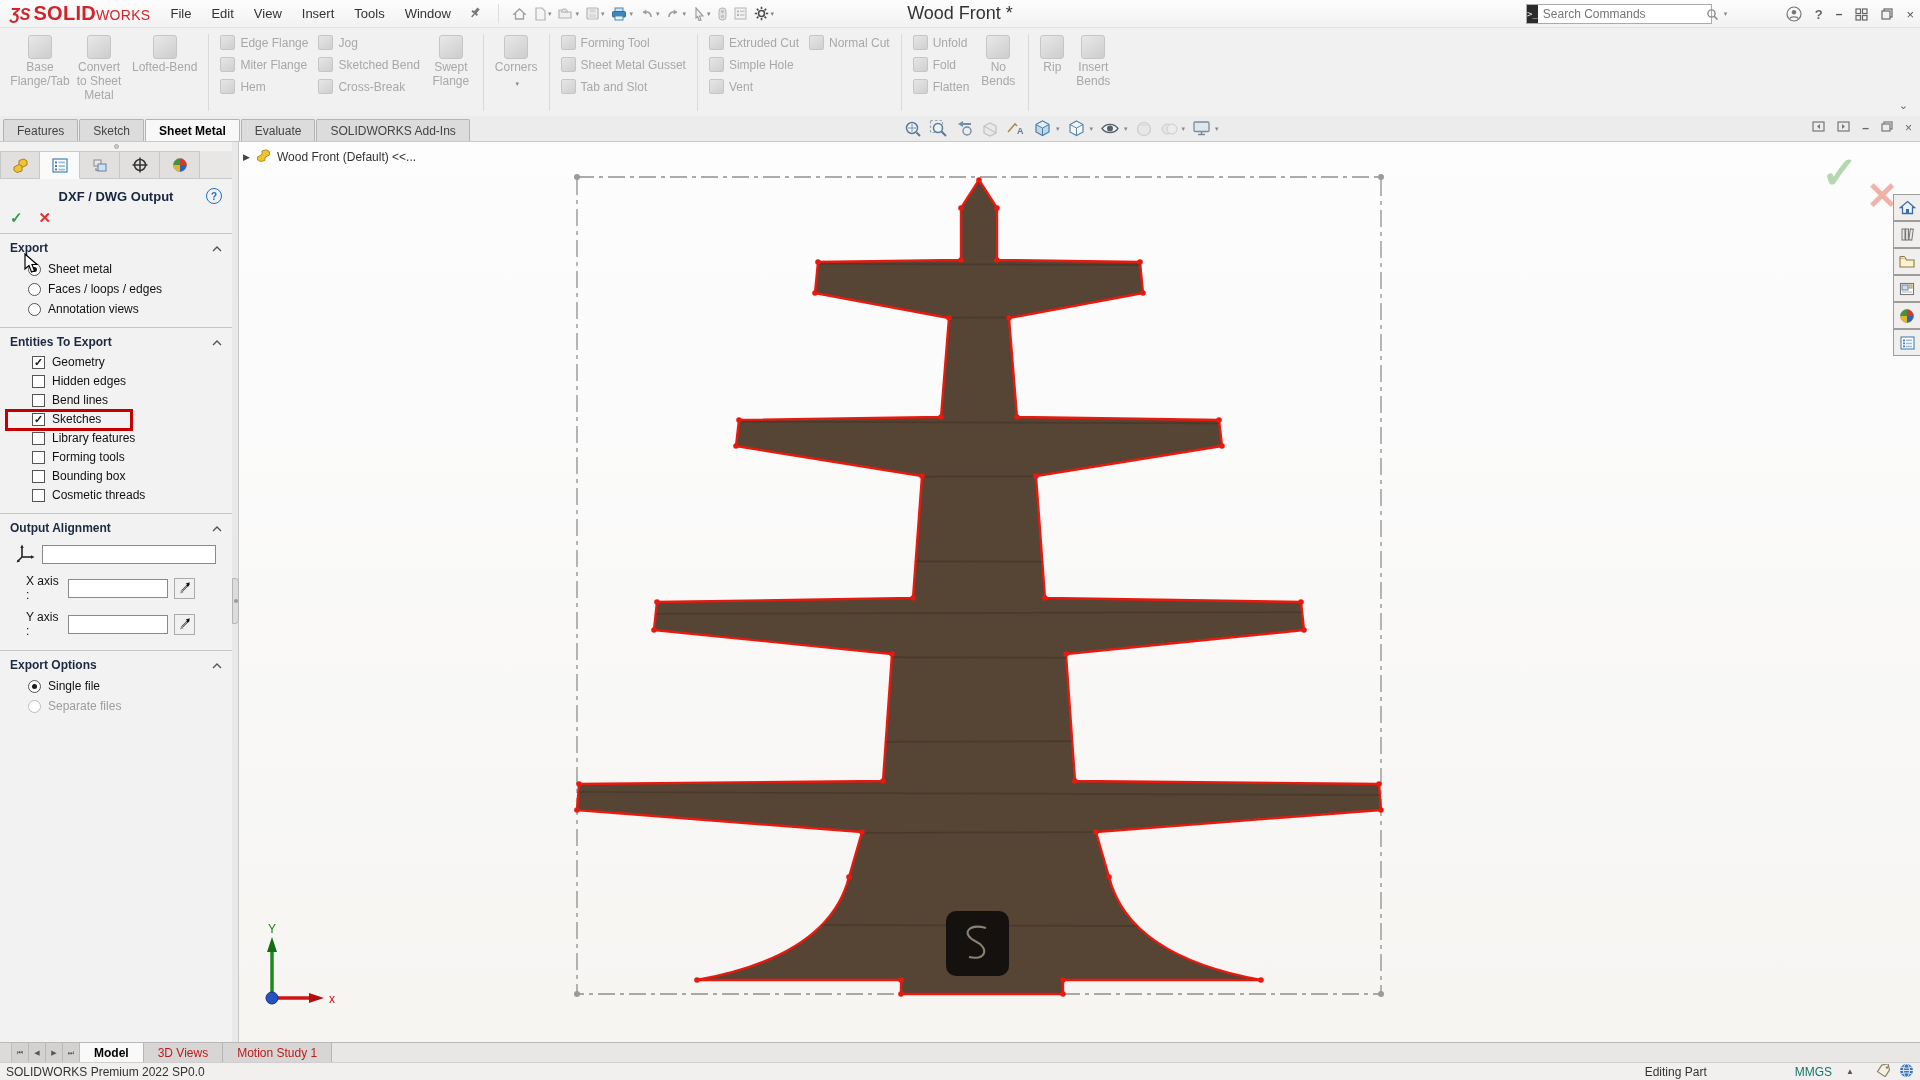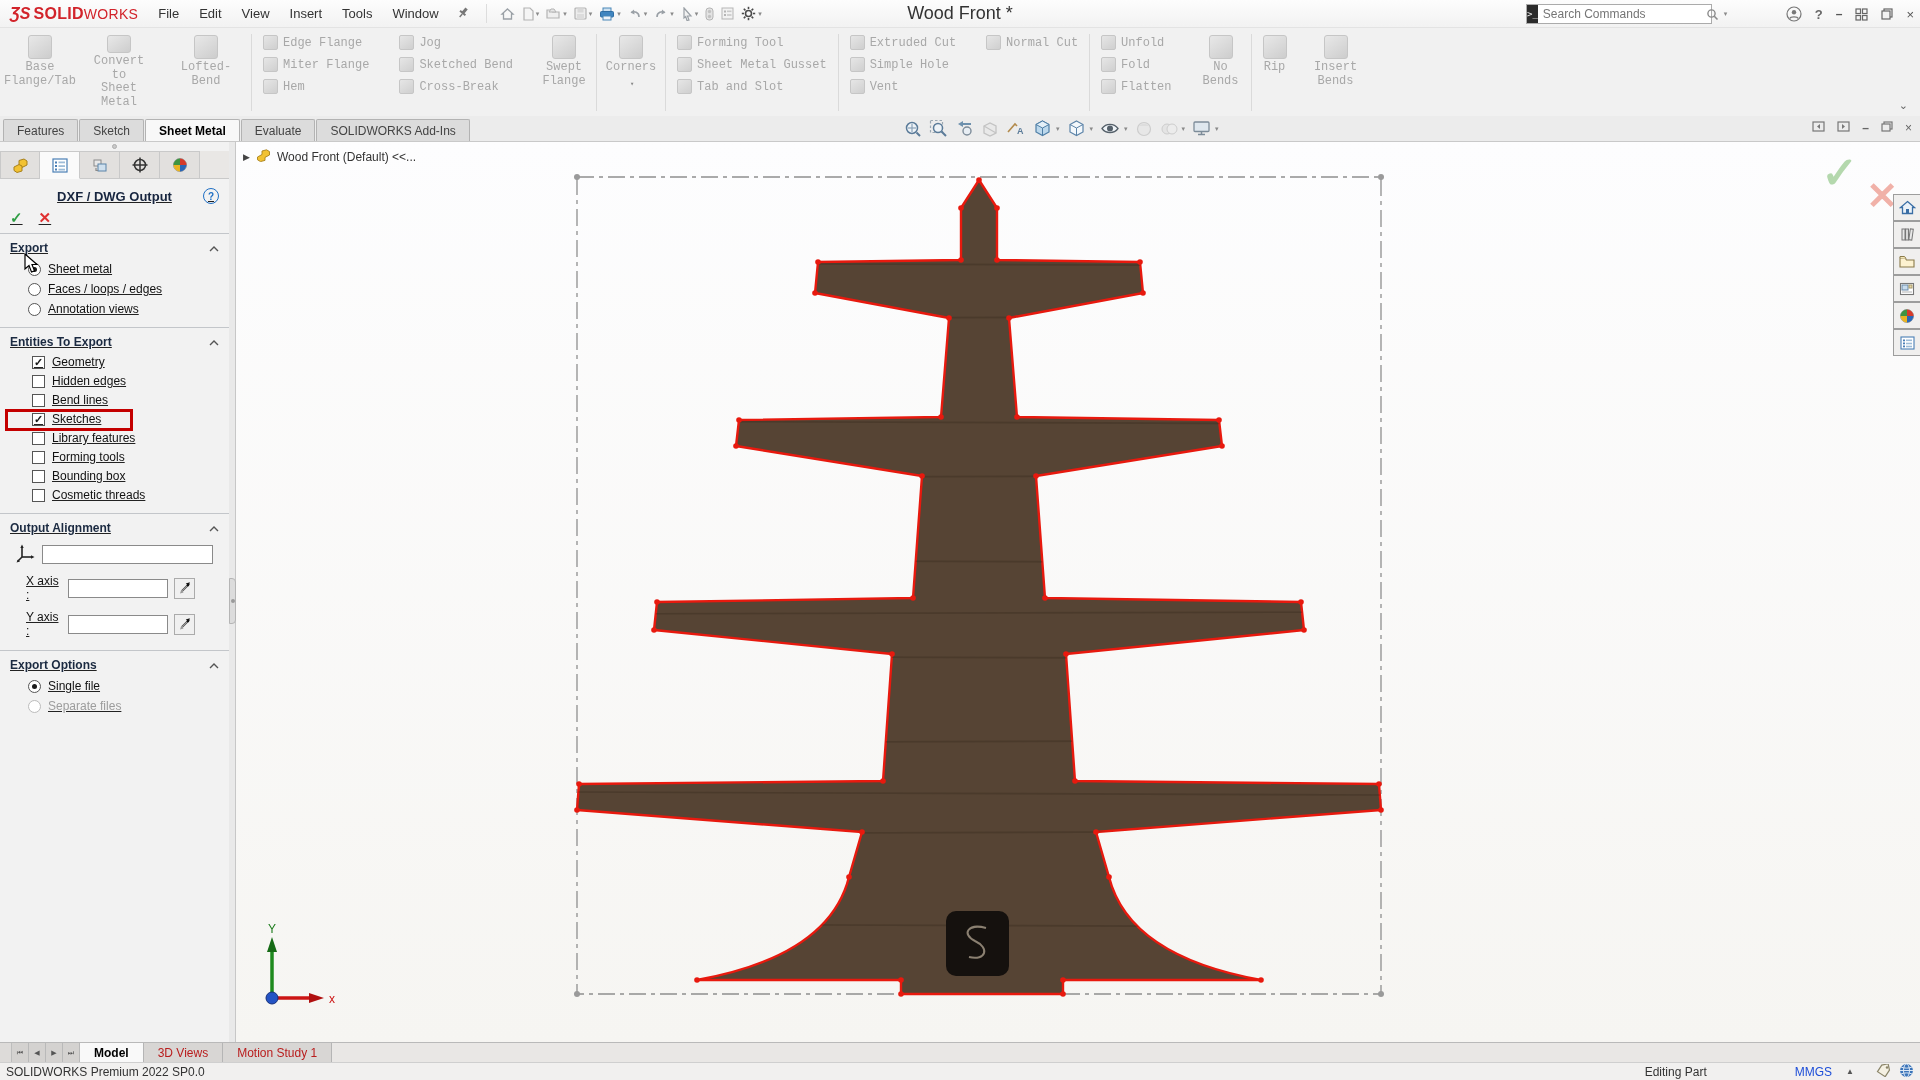--- a/index.html
+++ b/index.html
@@ -3,38 +3,38 @@
 <meta charset="utf-8">
 <style>
   * { box-sizing:border-box; margin:0; padding:0; }
   html,body { width:1920px; height:1080px; overflow:hidden; }
   body { font-family:"Liberation Sans",sans-serif; font-size:12px; color:#222; background:#f0f0f0; position:relative; }
 
   
   .title-bar { height:28px; background:linear-gradient(#fdfdfd,#f2f2f2); display:flex; align-items:center; padding:0 6px; position:relative; border-bottom:1px solid #e3e3e3; }
   .logo { display:flex; align-items:baseline; margin:0 10px 0 4px; }
   .logo-mark { color:#d2232a; font-weight:bold; font-style:italic; font-size:16px; margin-right:3px; }
-  .logo-solid { color:#d2232a; font-weight:bold; font-size:16px; letter-spacing:.3px; }
+  .logo-solid { color:#d2232a; font-weight:bold; font-size:20px; letter-spacing:.3px; }
   .logo-works { color:#d2232a; font-size:14px; letter-spacing:.3px; }
   .menus { display:flex; }
   .menus .menu { padding:4px 10px; font-size:13px; color:#333; }
   .pin { margin:0 8px; color:#6b6b6b; }
   .qat { display:flex; align-items:center; gap:1px; margin-left:8px; border-left:1px solid #ddd; padding-left:10px; }
   .qbtn { display:flex; align-items:center; padding:2px 3px; color:#9aa0a6; }
   .caret { font-size:7px; color:#8a8a8a; margin-left:2px; }
   .doc-title { position:absolute; left:760px; width:400px; text-align:center; font-size:18px; color:#333; pointer-events:none; }
   .search-box { position:absolute; right:208px; top:4px; width:186px; height:20px; background:#fff; border:1px solid #ababab; display:flex; align-items:center; }
   .search-badge { width:20px; height:18px; background:#2b2b2b; color:#eee; font-size:9px; display:flex; align-items:center; justify-content:center; font-family:"DejaVu Sans Mono",monospace; }
   .search-input { border:none; outline:none; flex:1; font-size:12px; color:#666; padding:0 5px; background:transparent; }
   .win-icons { position:absolute; right:6px; top:0; height:28px; display:flex; align-items:center; gap:13px; color:#555; }
   .win-icons span { display:flex; align-items:center; }
 
   
   .ribbon { height:88px; background:#f1f1f1; display:flex; align-items:stretch; padding:3px 2px 2px 4px; position:relative; }
-  .rgroup { display:flex; gap:20px; padding:1px 5px;font-family:Liberation Mono, monospace; }
+  .rgroup { display:flex; gap:0; padding:1px 5px; }
   .rsep { width:1px; background:#dadada; margin:3px 1px; }
   .rcol { display:flex; flex-direction:column; gap:1px; }
   .rsmall { display:flex; align-items:center; gap:5px; height:21px; color:#a8a8a8; font-size:12px; white-space:nowrap; padding:0 5px; }
   .rlarge { display:flex; flex-direction:column; align-items:center; color:#a8a8a8; font-size:12px; text-align:center; padding:3px 5px; line-height:1.15; max-width:70px; }
   .rlarge .rlabel { margin-top:2px; }
   .gi { width:15px; height:15px; border:1px solid #c6c6c6; border-radius:2px; background:linear-gradient(145deg,#e6e6e6,#cfcfcf); flex:0 0 auto; }
   .gi-lg { width:24px; height:24px; border:1px solid #c6c6c6; border-radius:3px; background:linear-gradient(145deg,#e8e8e8,#cdcdcd); }
   .ribbon-overflow { position:absolute; right:12px; bottom:4px; color:#666; font-size:11px; }
 
   
@@ -42,21 +42,21 @@
   .ctab { padding:4px 13px 3px; background:#dcdcdc; border:1px solid #b3b3b3; border-bottom:none; margin-right:1px; font-size:12px; color:#444; border-radius:2px 2px 0 0; }
   .ctab.active { background:#f8f8f8; font-weight:bold; color:#000; }
   .headsup { position:absolute; left:903px; top:3px; display:flex; align-items:center; gap:7px; }
   .hu { display:flex; align-items:center; gap:2px; }
   .doc-controls { position:absolute; right:8px; top:5px; display:flex; align-items:center; gap:12px; color:#666; }
 
   
   .main { display:flex; height:900px; }
 
   
-  .pm { width:233px; background:#f2f2f2; border-right:4px solid #0c4a6e; position:relative; font-size:12px;text-decoration:underline; }
+  .pm { width:233px; background:#f2f2f2; border-right:1px solid #0c4a6e; position:relative; font-size:12px; }
   .pm-split { height:9px; display:flex; align-items:center; justify-content:center; }
   .pm-split i { width:5px; height:5px; border-radius:50%; background:#c9c9c9; border:1px solid #adadad; }
   .pm-tabs { height:30px; display:flex; background:#e6e4e2; border-bottom:2px solid #f2f2f2; }
   .pm-tab { width:40px; display:flex; align-items:center; justify-content:center; border:1px solid #c9c9c9; border-left:none; background:#e2e0de; }
   .pm-tab:first-child { border-left:1px solid #c9c9c9; }
   .pm-tab.active { background:#fafafa; border-bottom-color:#fafafa; }
   .pm-title-row { display:flex; align-items:center; padding:7px 10px 3px 10px; }
   .pm-title { flex:1; text-align:center; font-weight:bold; font-size:13px; color:#17253f; padding-left:16px; }
   .help-ic { width:16px; height:16px; border-radius:50%; border:1.5px solid #1f6fc4; color:#1f6fc4; font-size:10px; font-weight:bold; display:flex; align-items:center; justify-content:center; }
   .okrow { display:flex; gap:16px; padding:2px 10px 6px; border-bottom:1px solid #c3c6ca; }
@@ -96,21 +96,21 @@
   .bottom-bar { height:20px; background:#e9e7e5; border-top:1px solid #b9b9b9; display:flex; align-items:stretch; font-size:12px; }
   .bb-corner { width:12px; background:#dddbd9; border-right:1px solid #bdbdbd; }
   .nav-btn { width:17px; display:flex; align-items:center; justify-content:center; background:#d4d2d0; border-right:1px solid #b9b9b9; color:#555; font-size:7px; }
   .sheet-tab { padding:0 14px; display:flex; align-items:center; background:#d8d6d4; border-right:1px solid #b5b5b5; color:#b91c1c; }
   .sheet-tab.active { background:#f9f9f9; font-weight:bold; color:#000; }
 
   
   .status-bar { height:18px; background:#f1f0ef; border-top:1px solid #cfcfcf; display:flex; align-items:center; padding:0 6px; font-size:12px; color:#333; }
   .sb-right { margin-left:auto; display:flex; align-items:center; }
   .sb-mode { margin-right:88px; }
-  .sb-units { color:#1d4ed8; margin-right:14px; }
+  .sb-units { color:#0f766e; margin-right:14px; }
   .sb-caret { color:#555; font-size:8px; margin-right:22px; }
 
   .cursor { position:absolute; left:24px; top:253px; z-index:99; pointer-events:none; }
 </style>
 </head>
 <body>
 
 <header class="title-bar">
   <div class="logo">
     <span class="logo-mark">ƷS</span>

